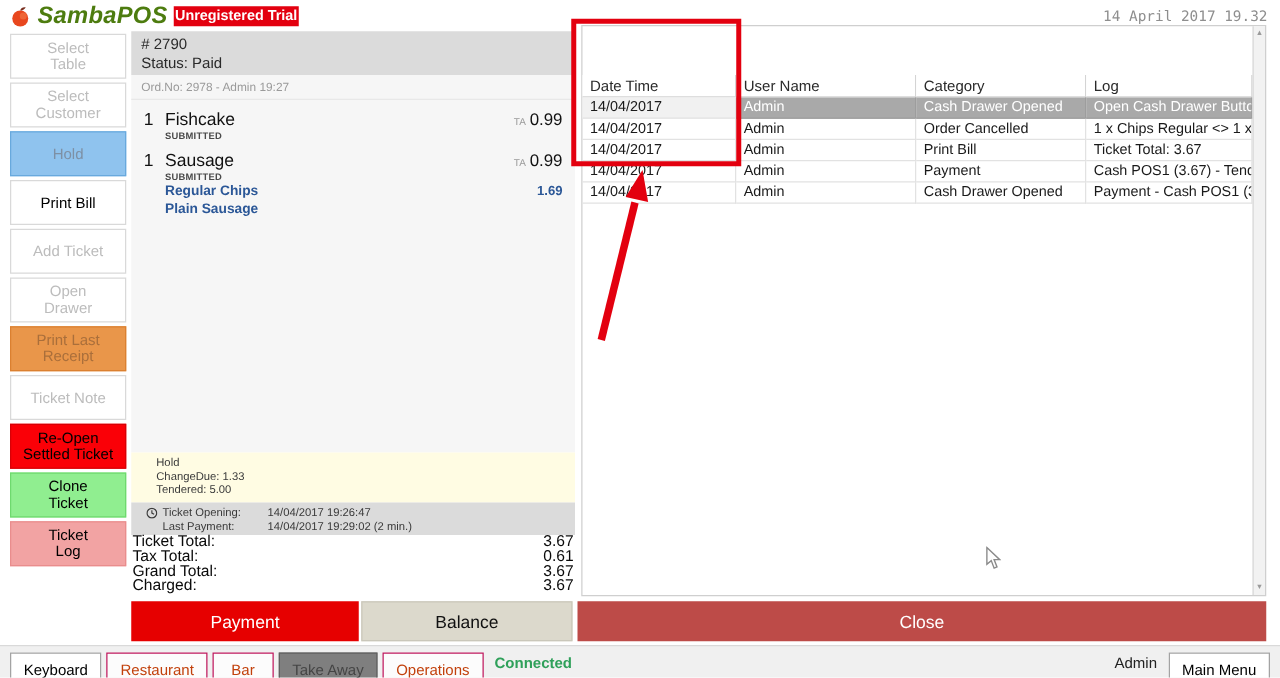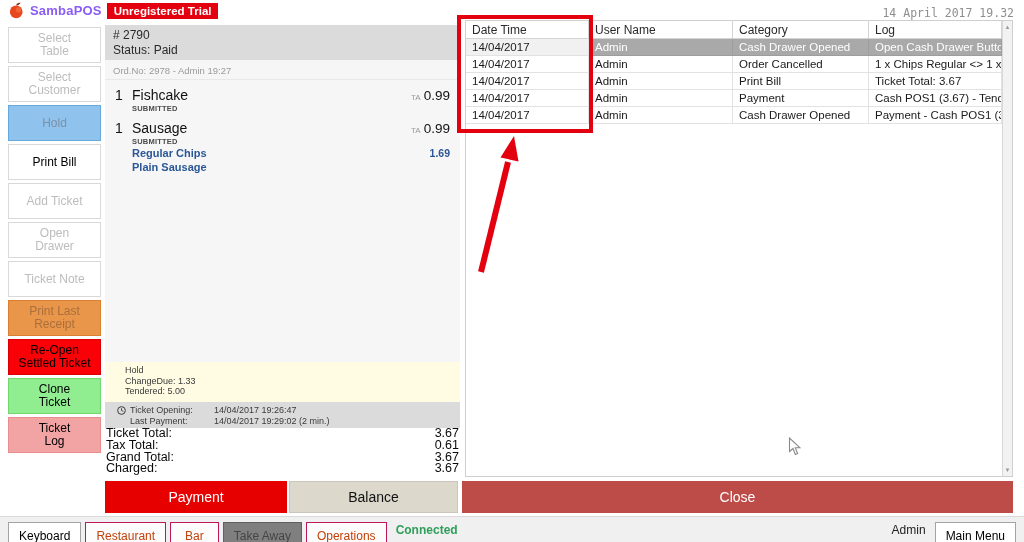--- a/index.html
+++ b/index.html
@@ -2,22 +2,22 @@
 <html><head>
 <meta charset="utf-8">
 <style>
   html,body{margin:0;padding:0;}
   body{font-family:"Liberation Sans",sans-serif;background:#e9e9e9;}
   #app{position:relative;width:1024px;height:542px;background:#ffffff;overflow:hidden;}
 
   
   .topbar{position:absolute;left:0;top:0;width:1024px;height:24px;background:#fff;}
   .brand{position:absolute;left:8px;top:2px;display:flex;align-items:center;gap:5px;}
-  .brand-name{font-weight:bold;font-size:13px;color:#8b5cf6;letter-spacing:.2px;}
-  .trial{background:#e3000f;color:#fff;font-weight:bold;font-size:11.5px;padding:2px 7px;}
+  .brand-name{font-weight:bold;font-size:19px;color:#4d7c0f;letter-spacing:.2px;font-style:italic;}
+  .trial{background:#e3000f;color:#fff;font-weight:bold;font-size:11.5px;padding:2px 1px;}
   .datetime{position:absolute;right:10px;top:6px;font-family:"DejaVu Sans Mono",monospace;font-size:11.5px;color:#8e8e8e;}
 
   
   .sidebar{position:absolute;left:8px;top:27px;width:93px;}
   .sbtn{box-sizing:border-box;height:36px;margin-bottom:3px;display:flex;align-items:center;justify-content:center;
         text-align:center;border:1px solid #d9d9d9;background:#fff;font-size:12px;line-height:13px;
         white-space:pre-line;color:#000;cursor:pointer;}
   .sbtn.dis{color:#bcbcbc;}
   .sbtn.blue{background:#8fc3ee;border-color:#68a9dd;color:#7d90a5;}
   .sbtn.orange{background:#e9964a;border-color:#db8030;color:#aa6f3b;}
@@ -60,21 +60,21 @@
         font-size:14px;box-sizing:border-box;cursor:pointer;}
   #btn-payment{left:105px;width:182px;background:#e60000;color:#fff;}
   #btn-balance{left:289px;width:169px;background:#dcd9cc;border:1px solid #cac7ba;color:#111;}
   #btn-close{left:462px;width:551px;background:#bd4b48;color:#fff;}
 
   
   .logtable{position:absolute;left:465px;top:20px;width:548px;height:457px;background:#fff;
             border:1px solid #cfcfcf;box-sizing:border-box;}
   .tgrid{position:absolute;left:0;top:0;right:10px;display:grid;grid-template-columns:123px 144px 136px 1fr;}
   .hc{height:18px;line-height:18px;font-size:12px;color:#2a2a2a;padding-left:6px;border-right:1px solid #d4d4d4;
-      border-bottom:1px solid #d4d4d4;background:#fff;box-sizing:border-box;white-space:nowrap;overflow:hidden;cursor:pointer;}
+      border-bottom:1px solid #d4d4d4;background:#fff;box-sizing:border-box;white-space:nowrap;overflow:hidden;cursor:pointer;margin-top:39px;}
   .dc{height:17px;line-height:17px;font-size:11.5px;color:#1a1a1a;padding-left:6px;border-right:1px solid #e2e2e2;
       border-bottom:1px solid #e2e2e2;box-sizing:border-box;white-space:nowrap;overflow:hidden;cursor:pointer;}
   .dc.sel{background:#a9a9a9;color:#fff;border-color:#9d9d9d;}
   .dc.dim{background:#f1f1f1;}
   .scroll{position:absolute;right:0;top:0;bottom:0;width:10px;background:#f2f2f2;border-left:1px solid #d8d8d8;box-sizing:border-box;}
   .scroll .sar{position:absolute;left:0;width:9px;text-align:center;font-size:6px;color:#9a9a9a;cursor:pointer;}
   .scroll .up{top:3px;} .scroll .dn{bottom:3px;}
 
   
   .annobox{position:absolute;left:457px;top:15px;width:136px;height:118px;border:4px solid #e3000f;
@@ -118,23 +118,23 @@
   <div class="sidebar">
     <div class="sbtn dis">Select
 Table</div>
     <div class="sbtn dis">Select
 Customer</div>
     <div class="sbtn blue">Hold</div>
     <div class="sbtn">Print Bill</div>
     <div class="sbtn dis">Add Ticket</div>
     <div class="sbtn dis">Open
 Drawer</div>
-    <div class="sbtn dis">Ticket Note</div>
     <div class="sbtn orange">Print Last
 Receipt</div>
+    <div class="sbtn dis">Ticket Note</div>
     <div class="sbtn red">Re-Open
 Settled Ticket</div>
     <div class="sbtn green">Clone
 Ticket</div>
     <div class="sbtn pink">Ticket
 Log</div>
   </div>
 
   <div class="theader">
     <div># 2790</div>

